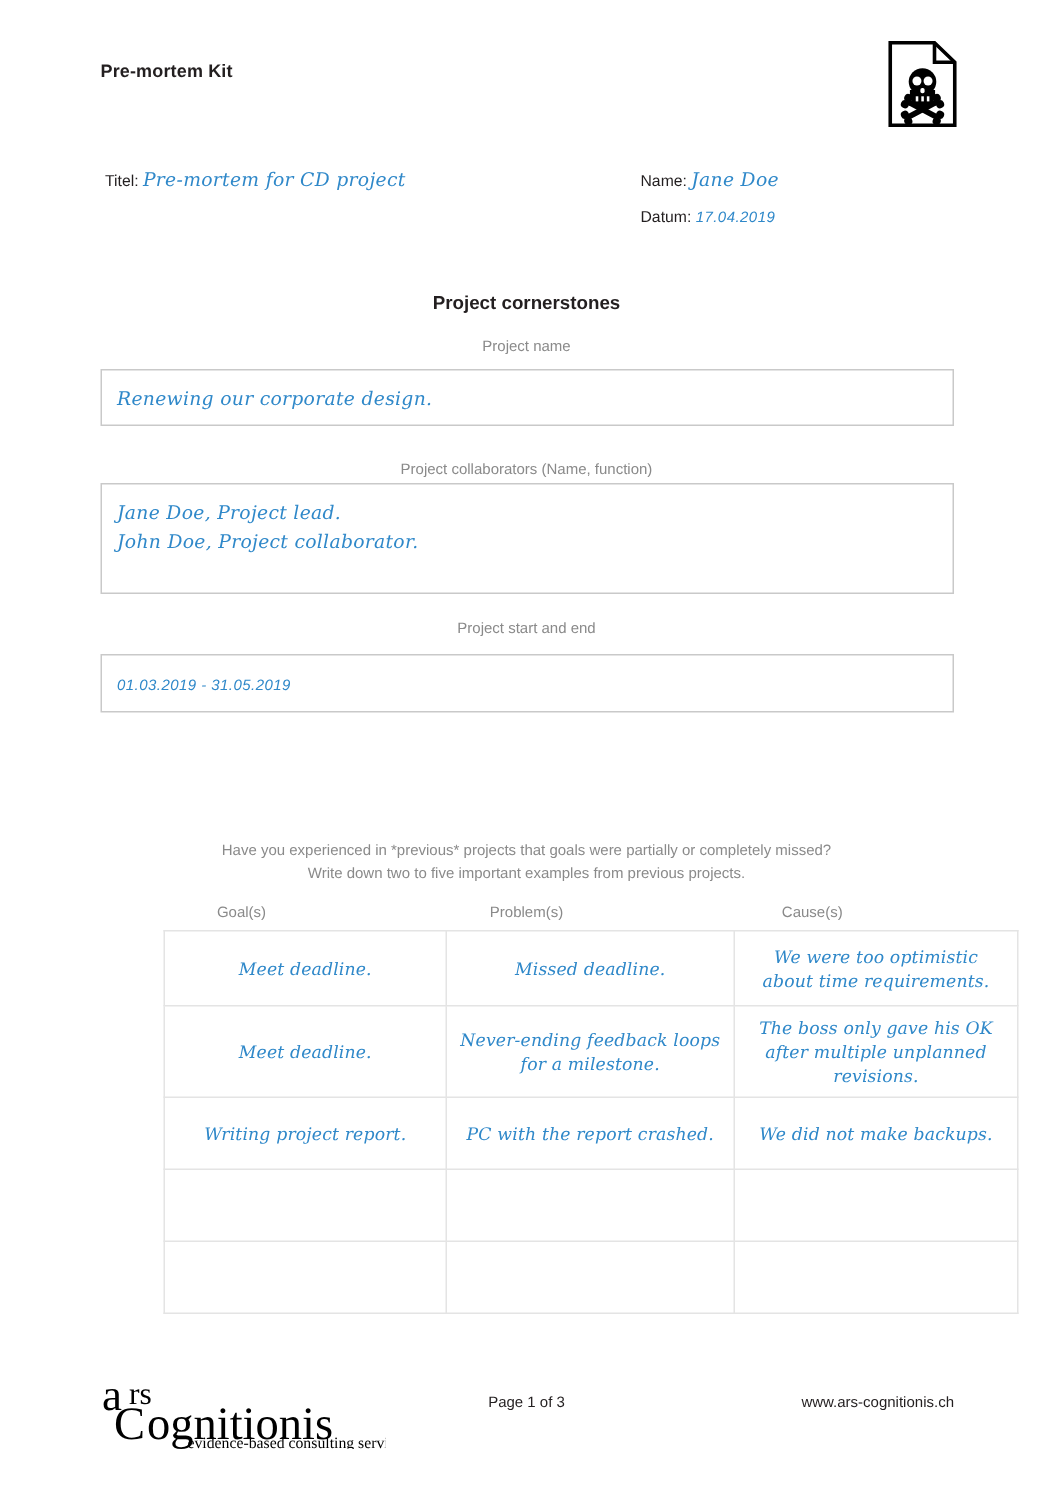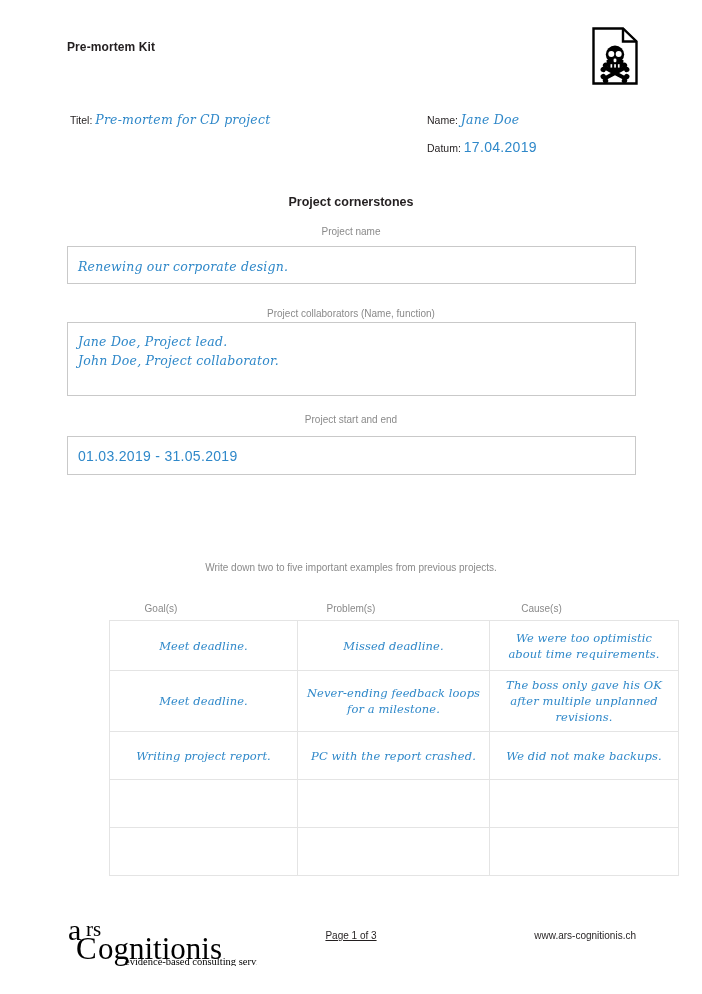--- a/index.html
+++ b/index.html
@@ -51,21 +51,22 @@
   .hand {
     color: #2f88c9;
     font-family: "DejaVu Serif", serif;
     font-style: italic;
     font-size: 12.5px;
     letter-spacing: 0.2px;
   }
   .hand-num {
     color: #2f88c9;
     font-family: "Liberation Sans", sans-serif;
-    font-size: 14px;
+    font-style: italic;
+    font-size: 10px;
     letter-spacing: 0.3px;
   }
 
   
   .section-heading {
     position: absolute;
     width: 702px;
     left: 0;
     text-align: center;
     font-size: 12.5px;
@@ -159,21 +160,20 @@
     height: 52px;
   }
   .footer-page {
     position: absolute;
     left: 0;
     top: 930px;
     width: 702px;
     text-align: center;
     font-size: 10px;
     color: #231f20;
-    text-decoration: underline;
   }
   .footer-url {
     position: absolute;
     right: 66px;
     top: 930px;
     font-size: 10px;
     color: #231f20;
     text-align: center;
   }
 </style>
@@ -254,20 +254,21 @@
   <div class="field-label" style="top:414px;">Project start and end</div>
 
   <div class="box" style="top:436px; height:39px;">
     <div class="box-content">
       <span class="hand-num">01.03.2019 - 31.05.2019</span>
     </div>
   </div>
 
 
   <div class="section-sub" style="top:560px;">
+    <div>Have you experienced in *previous* projects that goals were partially or completely missed?</div>
     <div>Write down two to five important examples from previous projects.</div>
   </div>
 
   <div class="col-heads">
     <div>Goal(s)</div>
     <div>Problem(s)</div>
     <div>Cause(s)</div>
   </div>
 
   <table class="dx-table">

